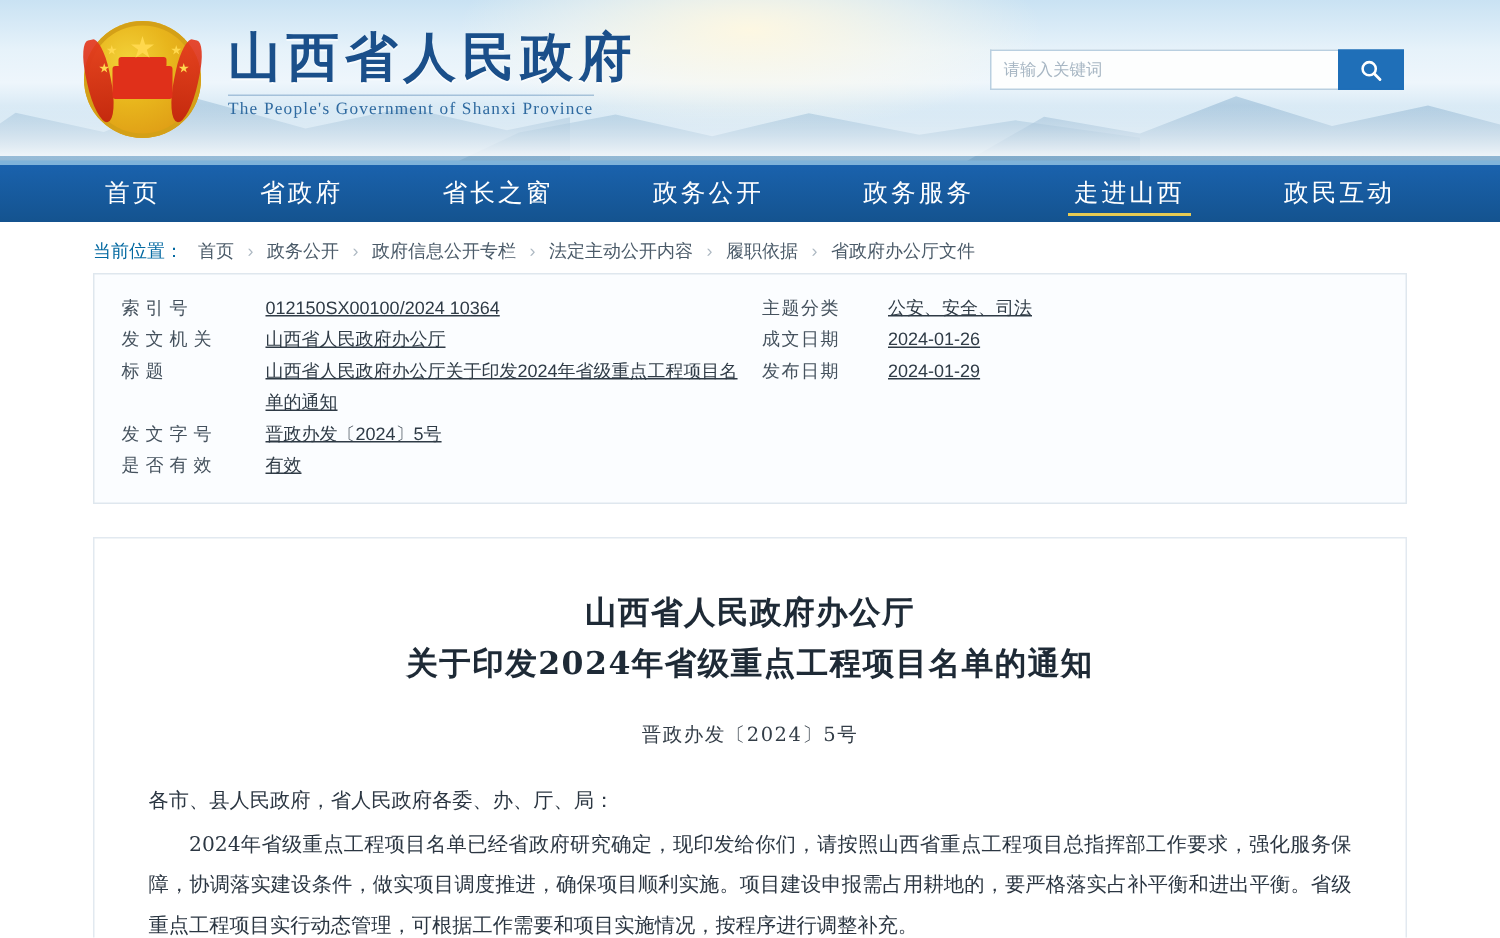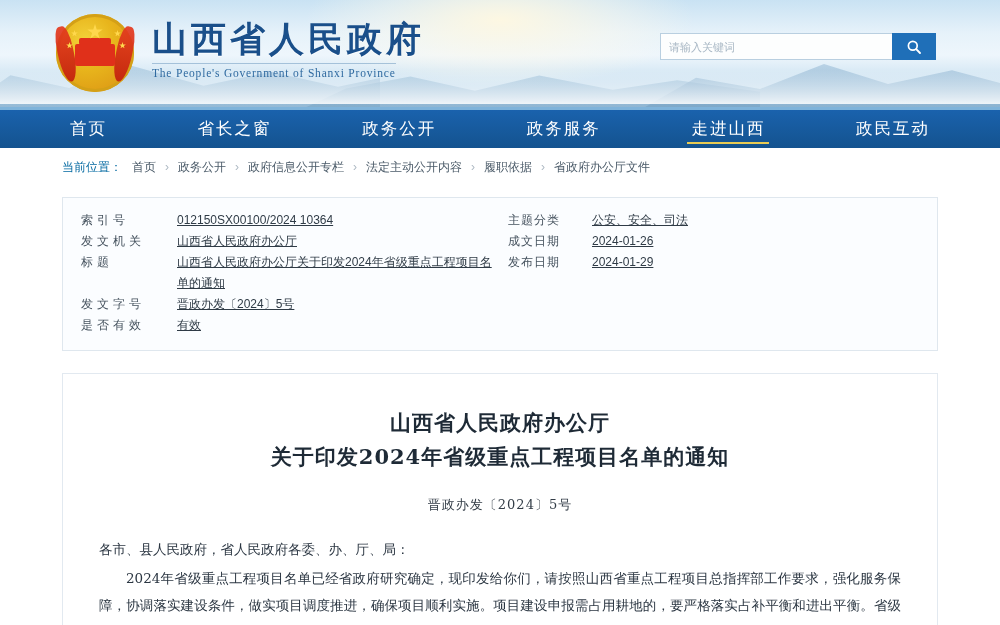--- a/index.html
+++ b/index.html
@@ -185,21 +185,20 @@
   }
   .breadcrumb .sep { color: #aeb9c3; margin: 0 3px; }
 
   
   .meta {
     border: 1px solid #dfe7ee;
     background: #fbfdff;
     padding: 12px 18px 14px 18px;
     display: flex;
     gap: 16px;
-    margin-top: 15px;
   }
   .meta-col { width: 50%; }
   .meta-row {
     display: flex;
     font-size: 12px;
     line-height: 21px;
     color: #3c4854;
   }
   .meta-key {
     width: 96px;
@@ -286,20 +285,21 @@
       </svg>
     </div>
   </div>
 
   <div class="banner-bottom-line"></div>
 </div>
 
 <div class="nav">
   <div class="nav-inner">
     <div class="nav-item">首页</div>
+    <div class="nav-item">省政府</div>
     <div class="nav-item">省长之窗</div>
     <div class="nav-item">政务公开</div>
     <div class="nav-item">政务服务</div>
     <div class="nav-item active">走进山西</div>
     <div class="nav-item">政民互动</div>
   </div>
 </div>
 
 <div class="page">
   <div class="container">

